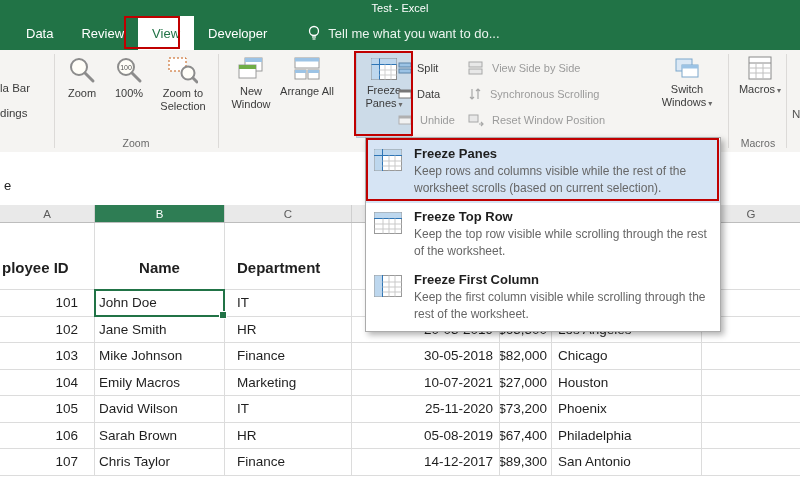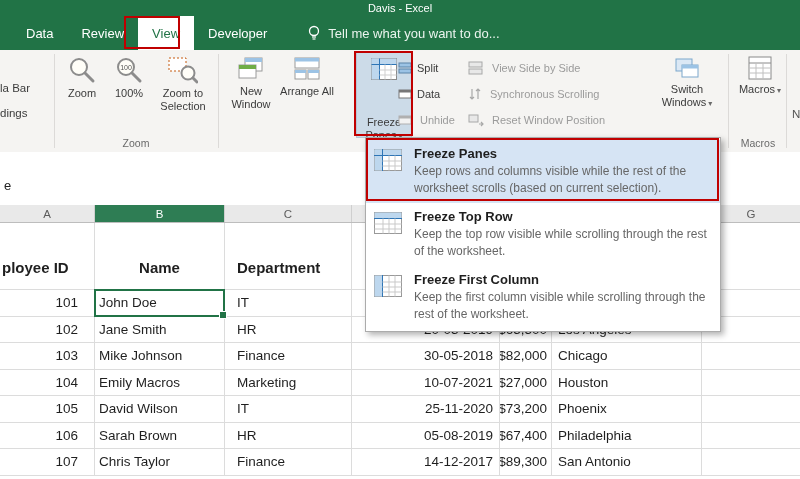--- a/index.html
+++ b/index.html
@@ -79,21 +79,21 @@
   #anno-view{left:124px;top:16px;width:56px;height:33px;}
   #anno-freeze{left:354px;top:51px;width:59px;height:85px;}
   #anno-menuitem{left:366px;top:138px;width:353px;height:63px;}
 </style>
 </head>
 <body>
 
 <div class="app">
 
   <div class="titlebar">
-    <span>Davis - Excel</span>
+    <span>Test - Excel</span>
   </div>
 
   <div class="tabrow">
     <div class="tab">Data</div>
     <div class="tab">Review</div>
     <div class="tab active">View</div>
     <div class="tab">Developer</div>
     <div class="tellme">
       <span class="icn">
         <svg width="14" height="16" viewBox="0 0 14 16">
@@ -168,21 +168,21 @@
           <rect x="3" y="3" width="24" height="3.5" fill="#9cc3e5"></rect>
           <rect x="3" y="15" width="11" height="9" fill="#ffffff" stroke="#9a9a9a"></rect>
           <rect x="3" y="15" width="11" height="3" fill="#9cc3e5"></rect>
           <rect x="16" y="15" width="11" height="9" fill="#ffffff" stroke="#9a9a9a"></rect>
           <rect x="16" y="15" width="11" height="3" fill="#9cc3e5"></rect>
         </svg>
       </span>
       <span class="lab">Arrange All</span>
     </div>
 
-    <div class="bigbtn pressed" style="left:356px;width:56px;gap:32px;">
+    <div class="bigbtn pressed" style="left:356px;width:56px;">
       <span>
         <svg width="30" height="26" viewBox="0 0 30 26">
           <rect x="2.5" y="2.5" width="25" height="21" fill="#ffffff" stroke="#8a8a8a"></rect>
           <rect x="2.5" y="2.5" width="25" height="6" fill="#bdd7ee"></rect>
           <rect x="2.5" y="2.5" width="8" height="21" fill="#bdd7ee"></rect>
           <line x1="2.5" y1="8.5" x2="27.5" y2="8.5" stroke="#2e75b6"></line>
           <line x1="10.5" y1="2.5" x2="10.5" y2="23.5" stroke="#2e75b6"></line>
           <line x1="16" y1="8.5" x2="16" y2="23.5" stroke="#cfcfcf"></line>
           <line x1="22" y1="8.5" x2="22" y2="23.5" stroke="#cfcfcf"></line>
           <line x1="10.5" y1="14" x2="27.5" y2="14" stroke="#cfcfcf"></line>

